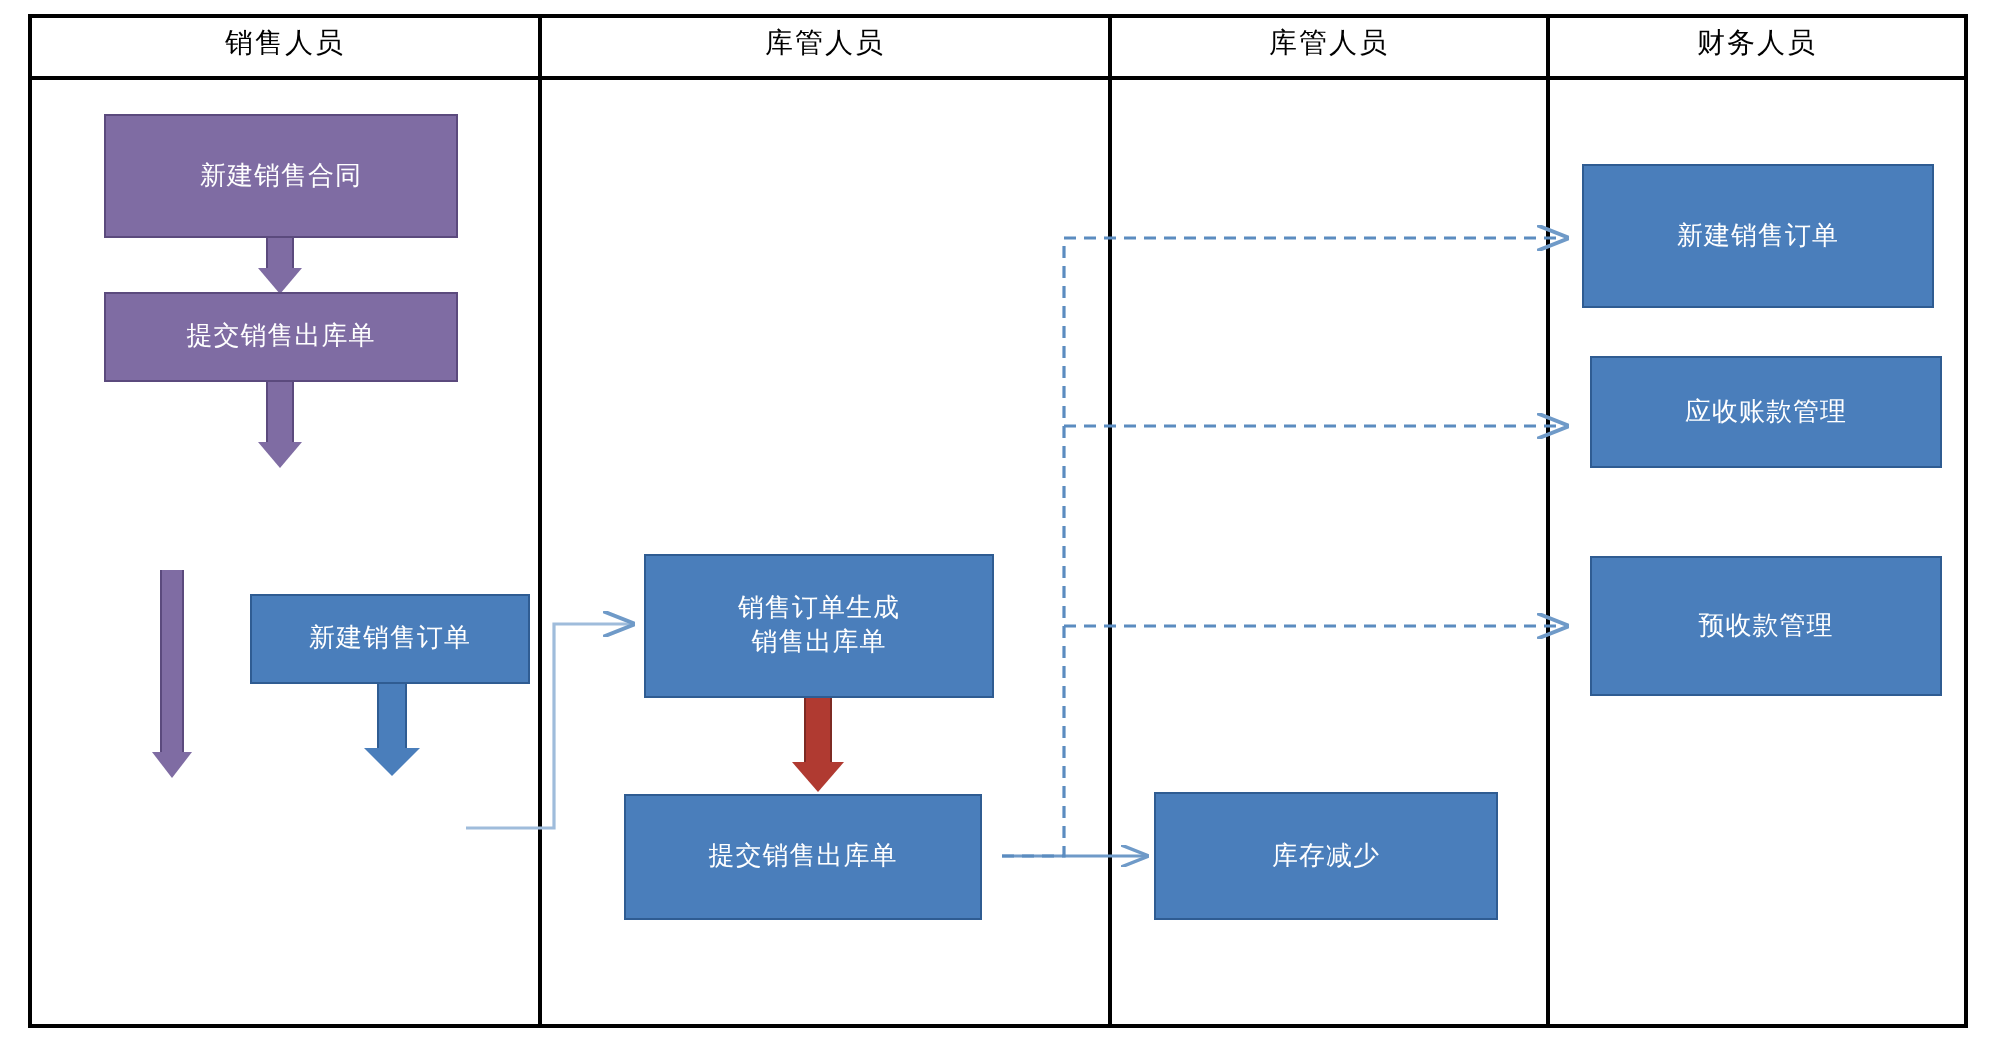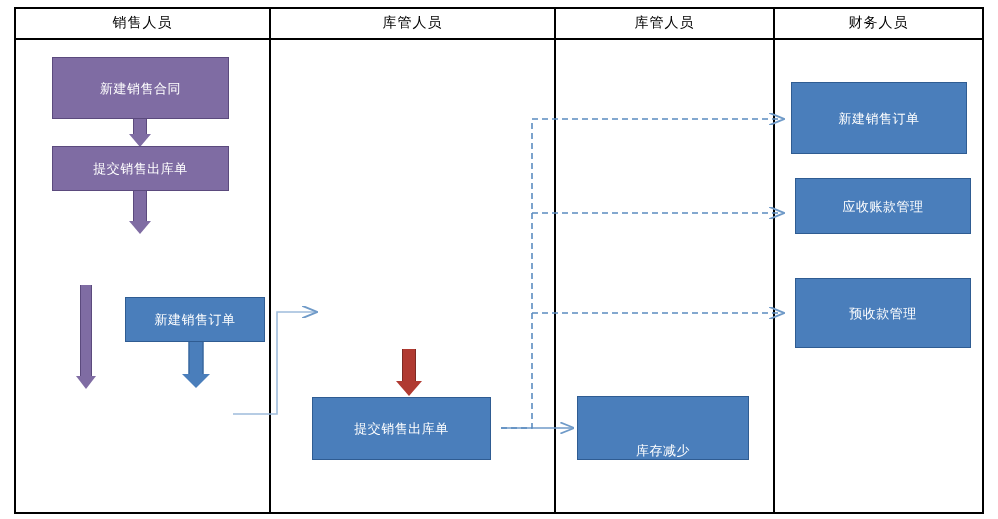--- a/index.html
+++ b/index.html
@@ -135,26 +135,30 @@
   <div class="node purple" style="left:52px;top:146px;width:177px;height:45px;">
     <span class="lbl">提交销售出库单</span>
   </div>
 
 
   <div class="node blue" style="left:125px;top:297px;width:140px;height:45px;text-align:right;">
     <span class="lbl">新建销售订单</span>
   </div>
 
 
+  <div class="node blue" style="left:322px;top:277px;width:175px;height:72px;">
+    <span class="lbl">销售订单生成
+销售出库单</span>
+  </div>
 
   <div class="node blue" style="left:312px;top:397px;width:179px;height:63px;">
     <span class="lbl">提交销售出库单</span>
   </div>
 
-  <div class="node blue" style="left:577px;top:396px;width:172px;height:64px;align-items:flex-end;">
+  <div class="node blue" style="left:577px;top:396px;width:172px;height:64px;">
     <span class="lbl">库存减少</span>
   </div>
 
   <div class="node blue" style="left:791px;top:82px;width:176px;height:72px;">
     <span class="lbl">新建销售订单</span>
   </div>
 
   <div class="node blue" style="left:795px;top:178px;width:176px;height:56px;">
     <span class="lbl">应收账款管理</span>
   </div>

